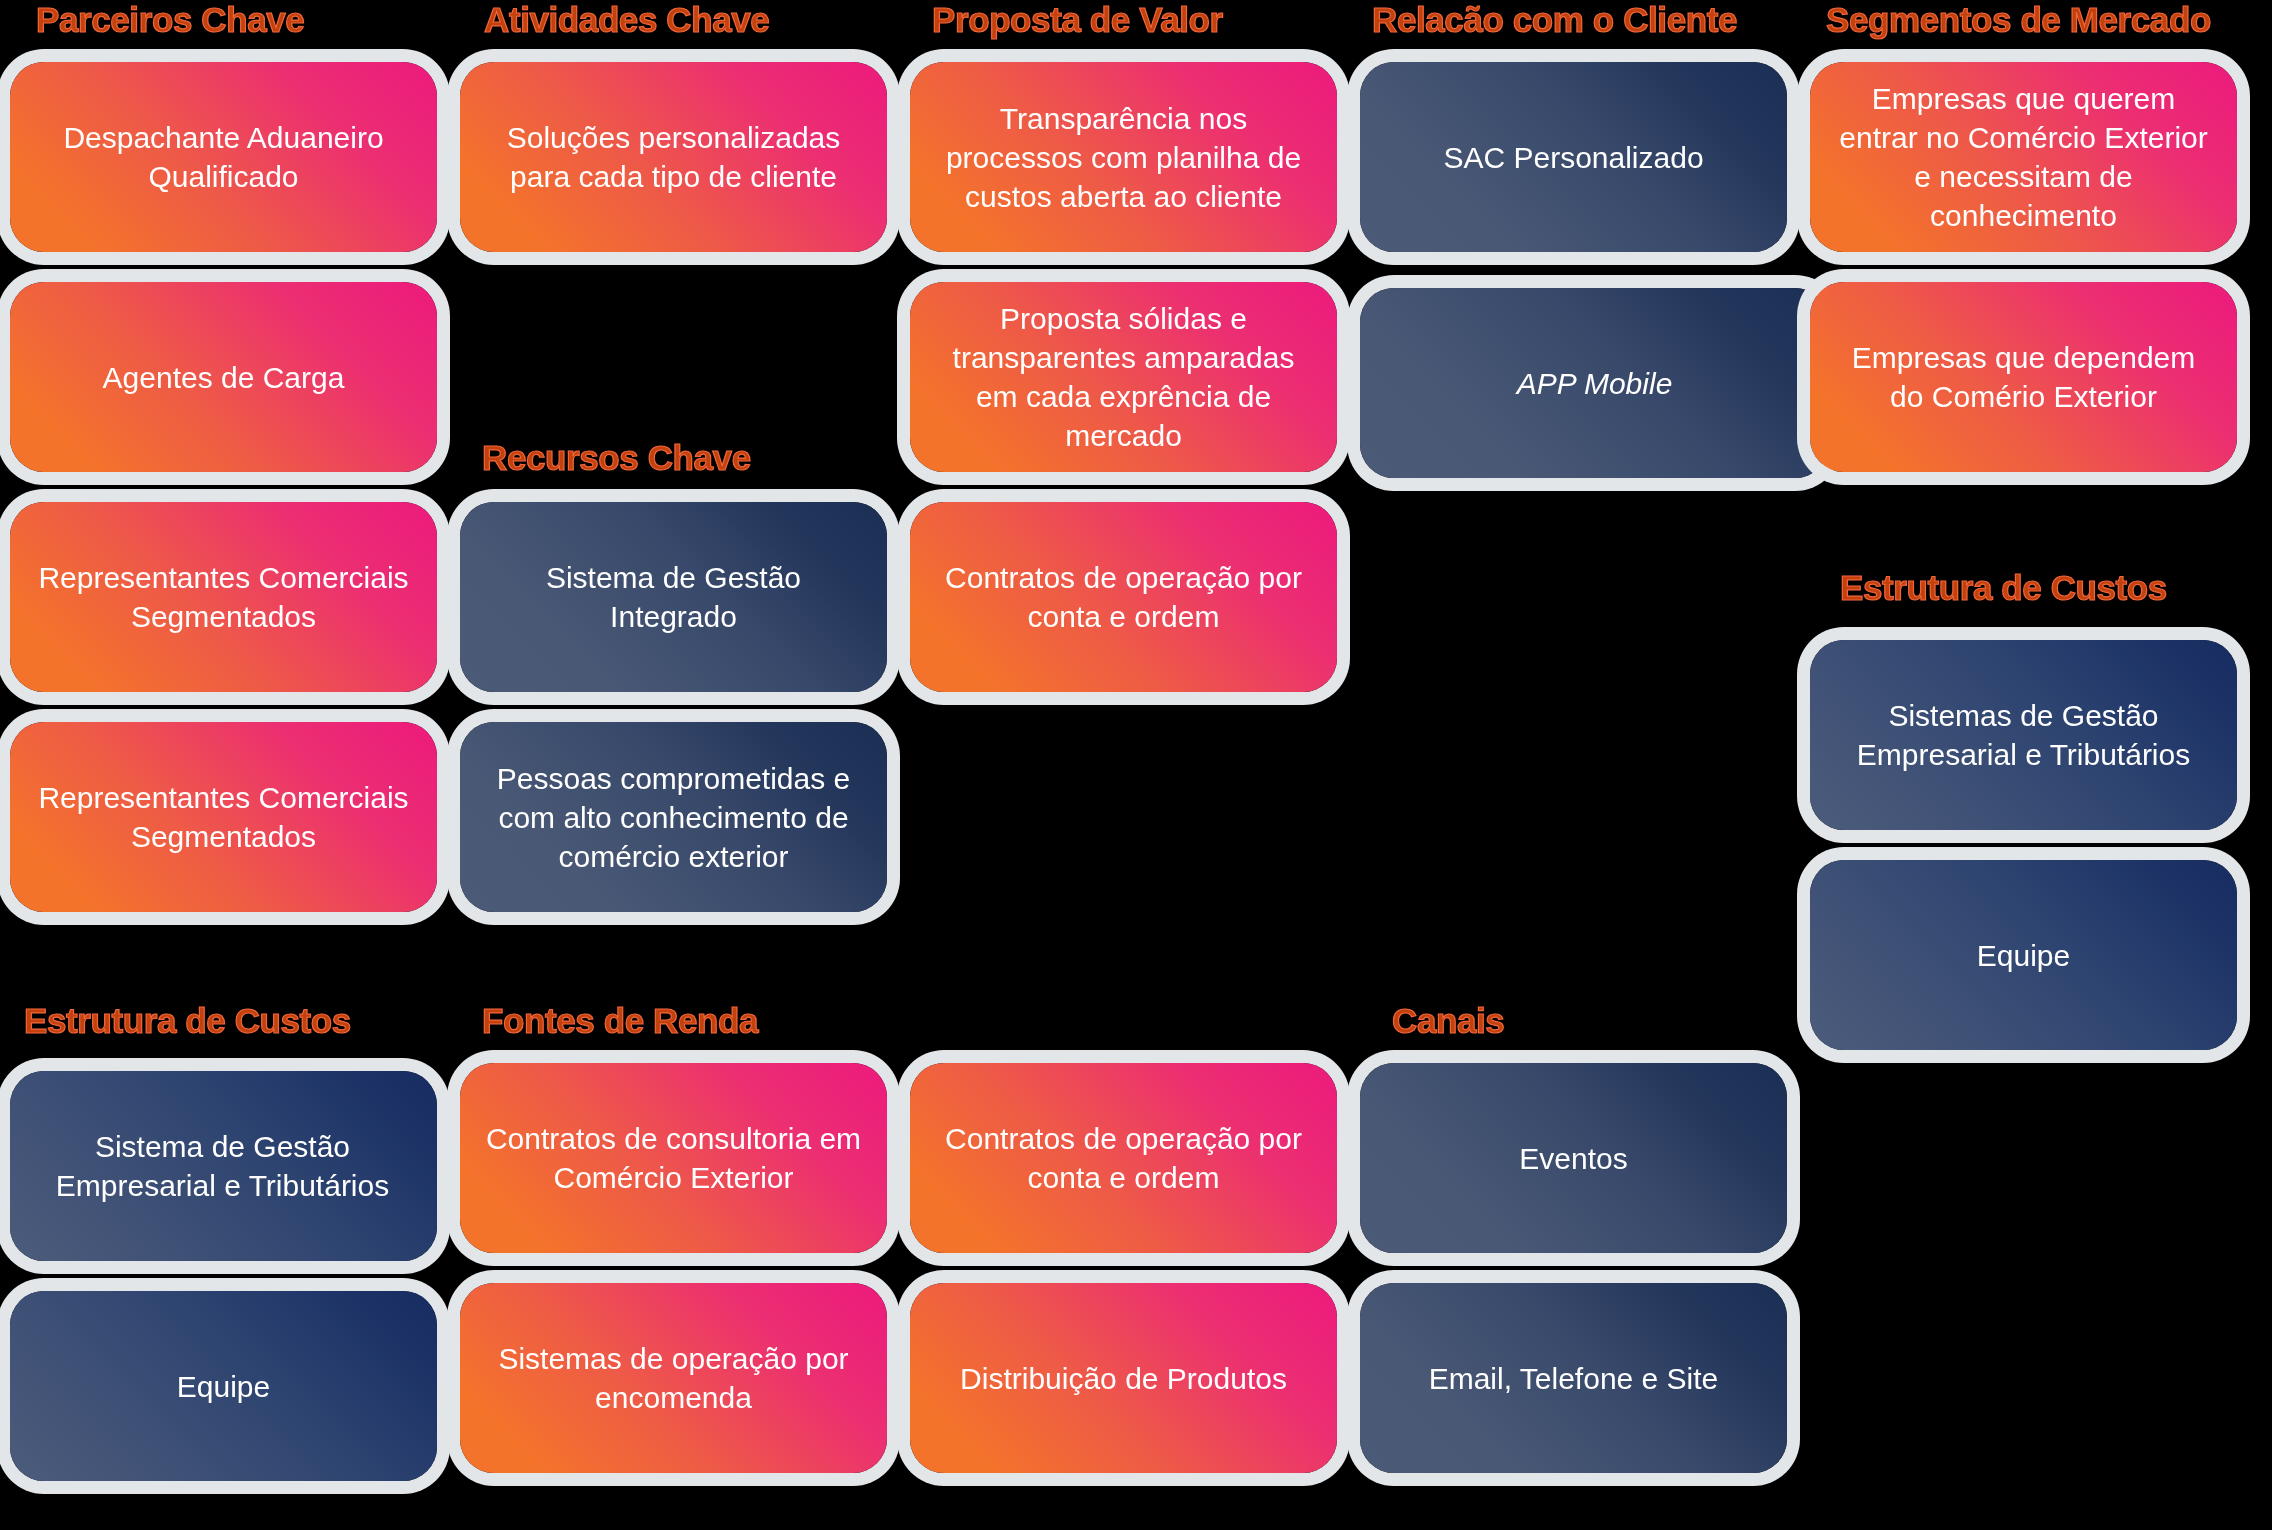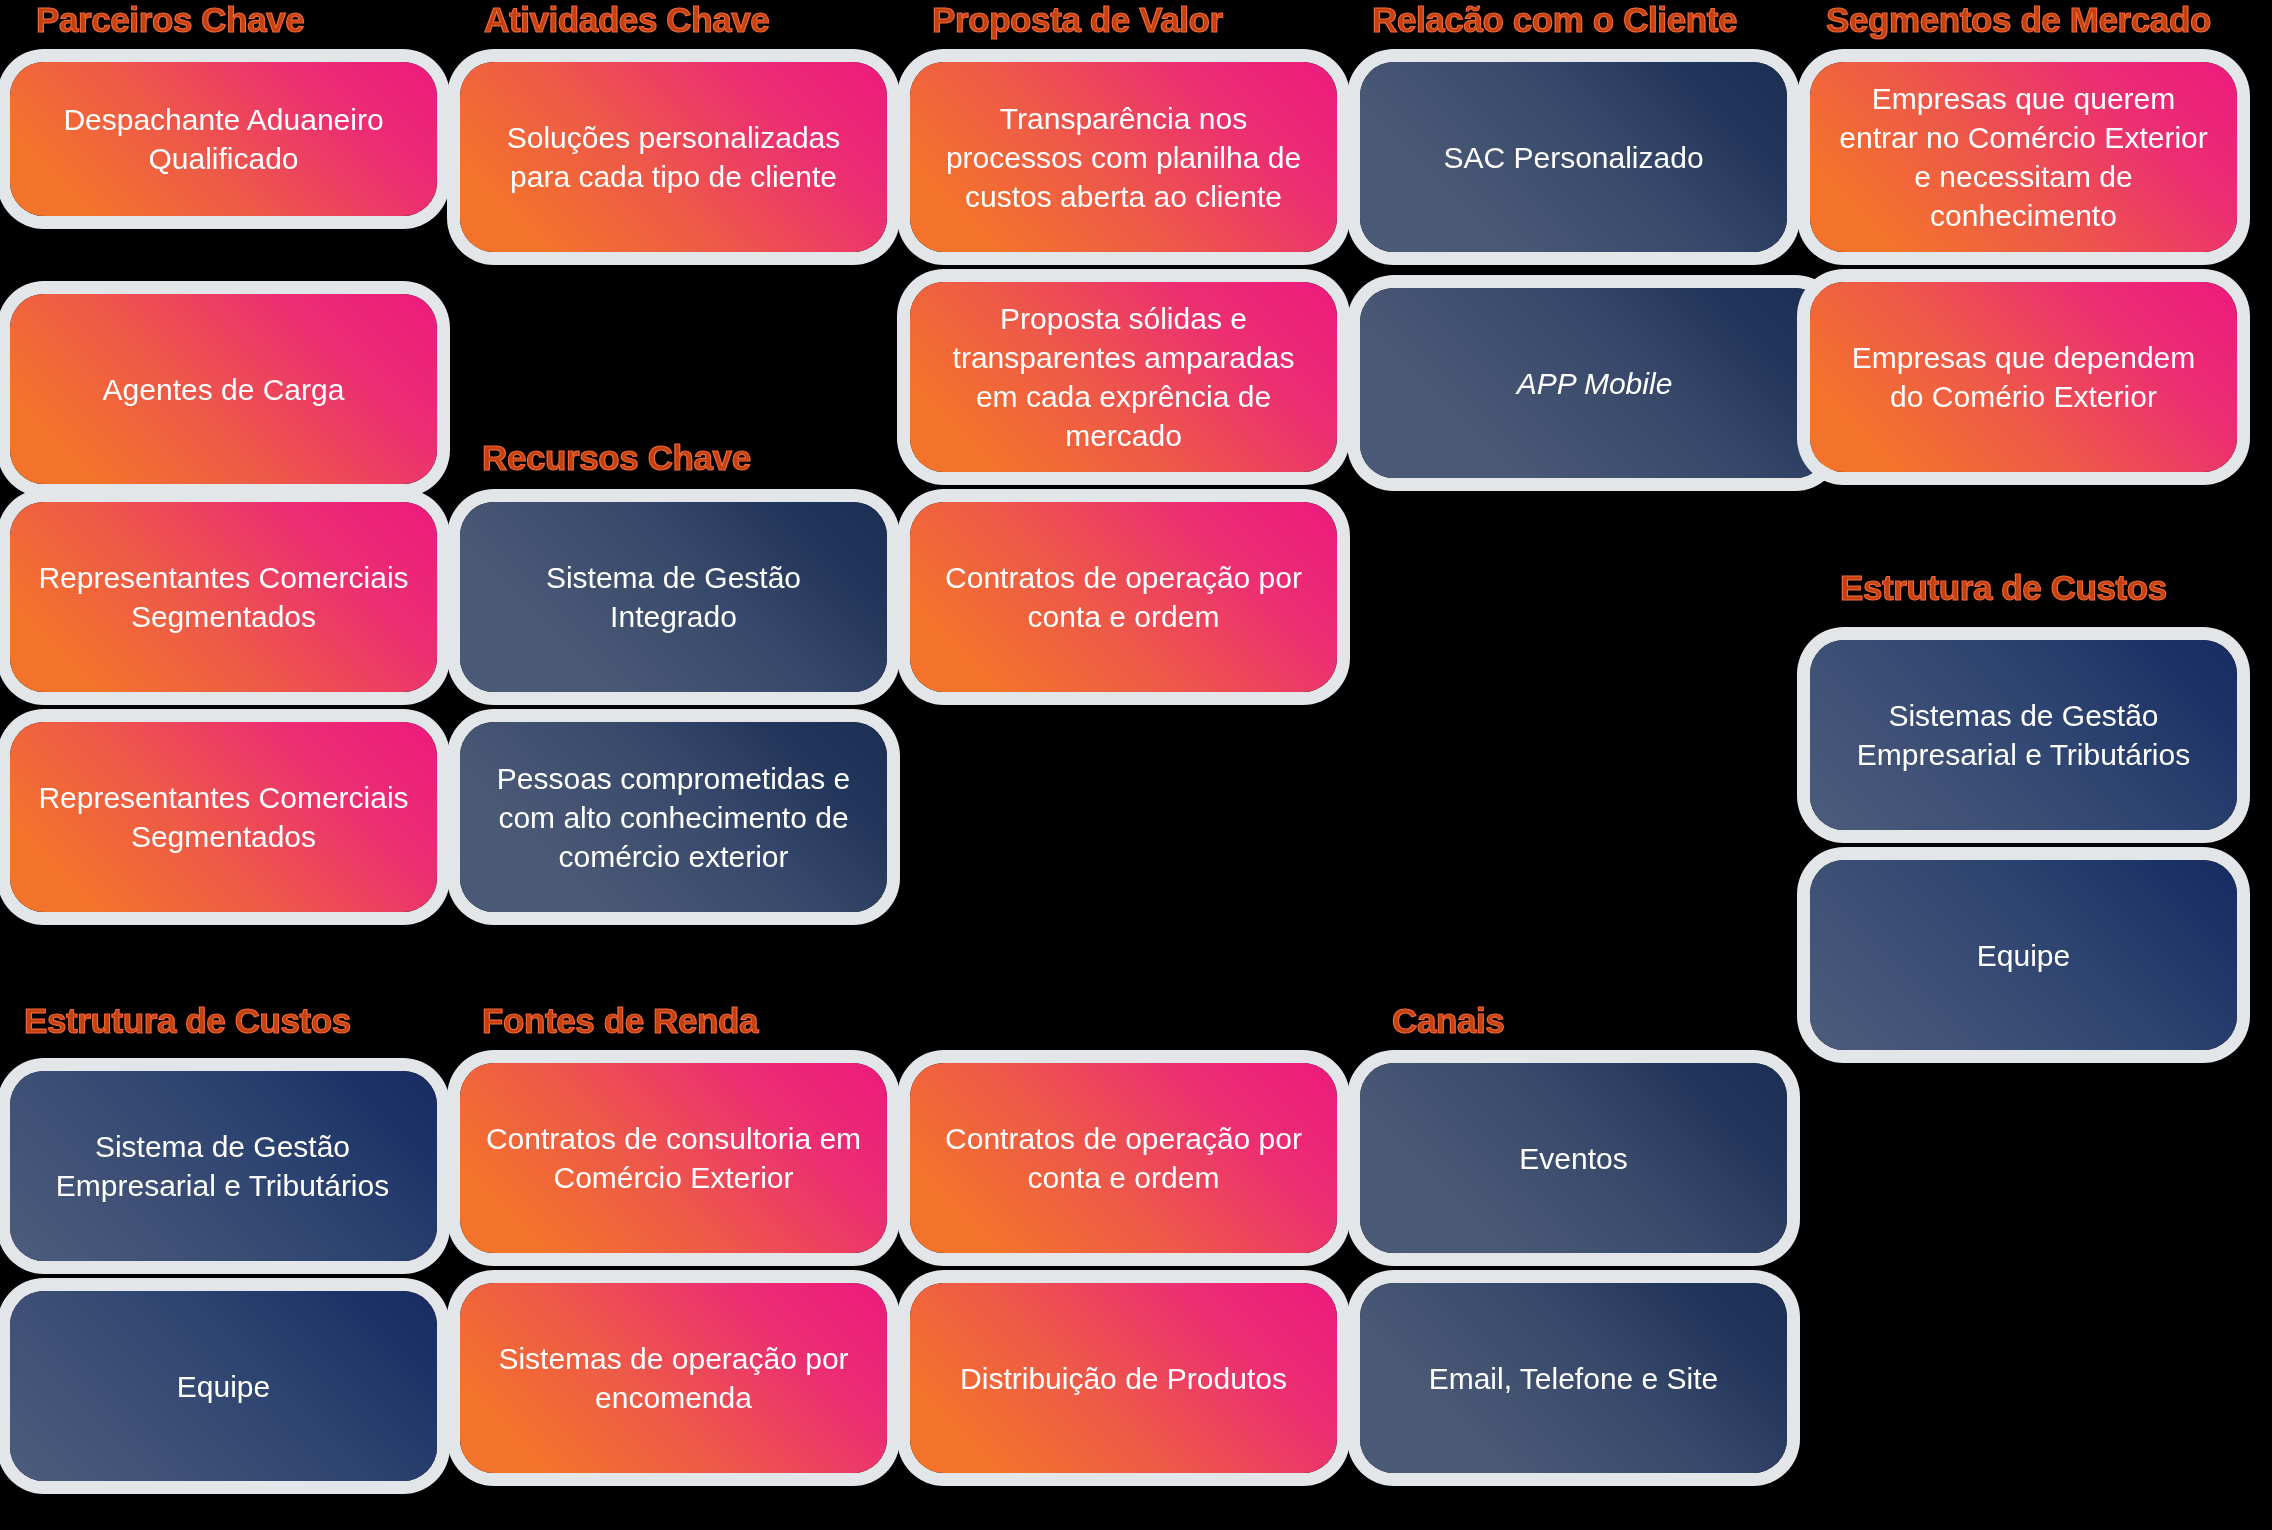--- a/index.html
+++ b/index.html
@@ -68,24 +68,24 @@
 <div class="section-title" style="left:484px; top:2px;">Atividades Chave</div>
 <div class="section-title" style="left:932px; top:2px;">Proposta de Valor</div>
 <div class="section-title" style="left:1372px; top:2px;">Relacão com o Cliente</div>
 <div class="section-title" style="left:1826px; top:2px;">Segmentos de Mercado</div>
 <div class="section-title" style="left:482px; top:440px;">Recursos Chave</div>
 <div class="section-title" style="left:1840px; top:570px;">Estrutura de Custos</div>
 <div class="section-title" style="left:24px; top:1003px;">Estrutura de Custos</div>
 <div class="section-title" style="left:482px; top:1003px;">Fontes de Renda</div>
 <div class="section-title" style="left:1392px; top:1003px;">Canais</div>
 
-<div class="card warm" style="left:10px; top:62px; width:427px; height:154px;">
+<div class="card warm" style="left:10px; top:62px; width:427px; height:190px;">
   <span>Despachante Aduaneiro Qualificado</span>
 </div>
-<div class="card warm" style="left:10px; top:282px; width:427px; height:190px;margin-top:12px;">
+<div class="card warm" style="left:10px; top:282px; width:427px; height:190px;">
   <span>Agentes de Carga</span>
 </div>
 <div class="card warm" style="left:10px; top:502px; width:427px; height:190px;">
   <span>Representantes Comerciais Segmentados</span>
 </div>
 <div class="card warm" style="left:10px; top:722px; width:427px; height:190px;">
   <span>Representantes Comerciais Segmentados</span>
 </div>
 
 <div class="card warm" style="left:460px; top:62px; width:427px; height:190px;">

